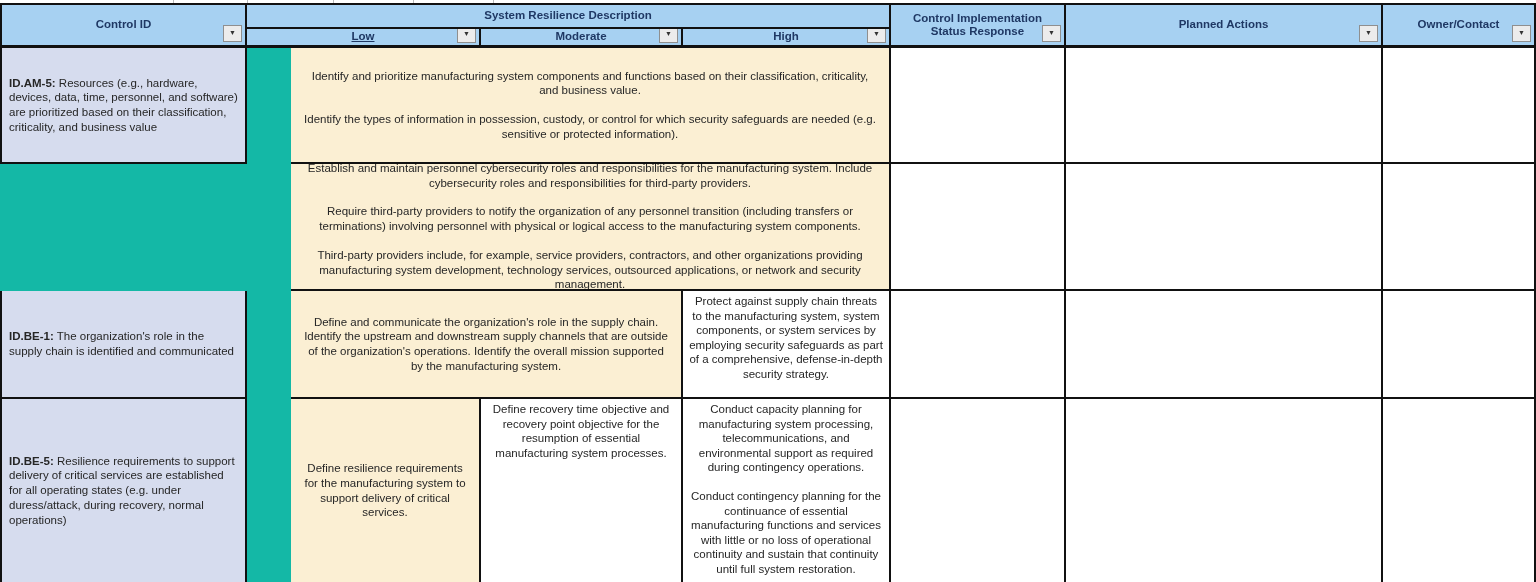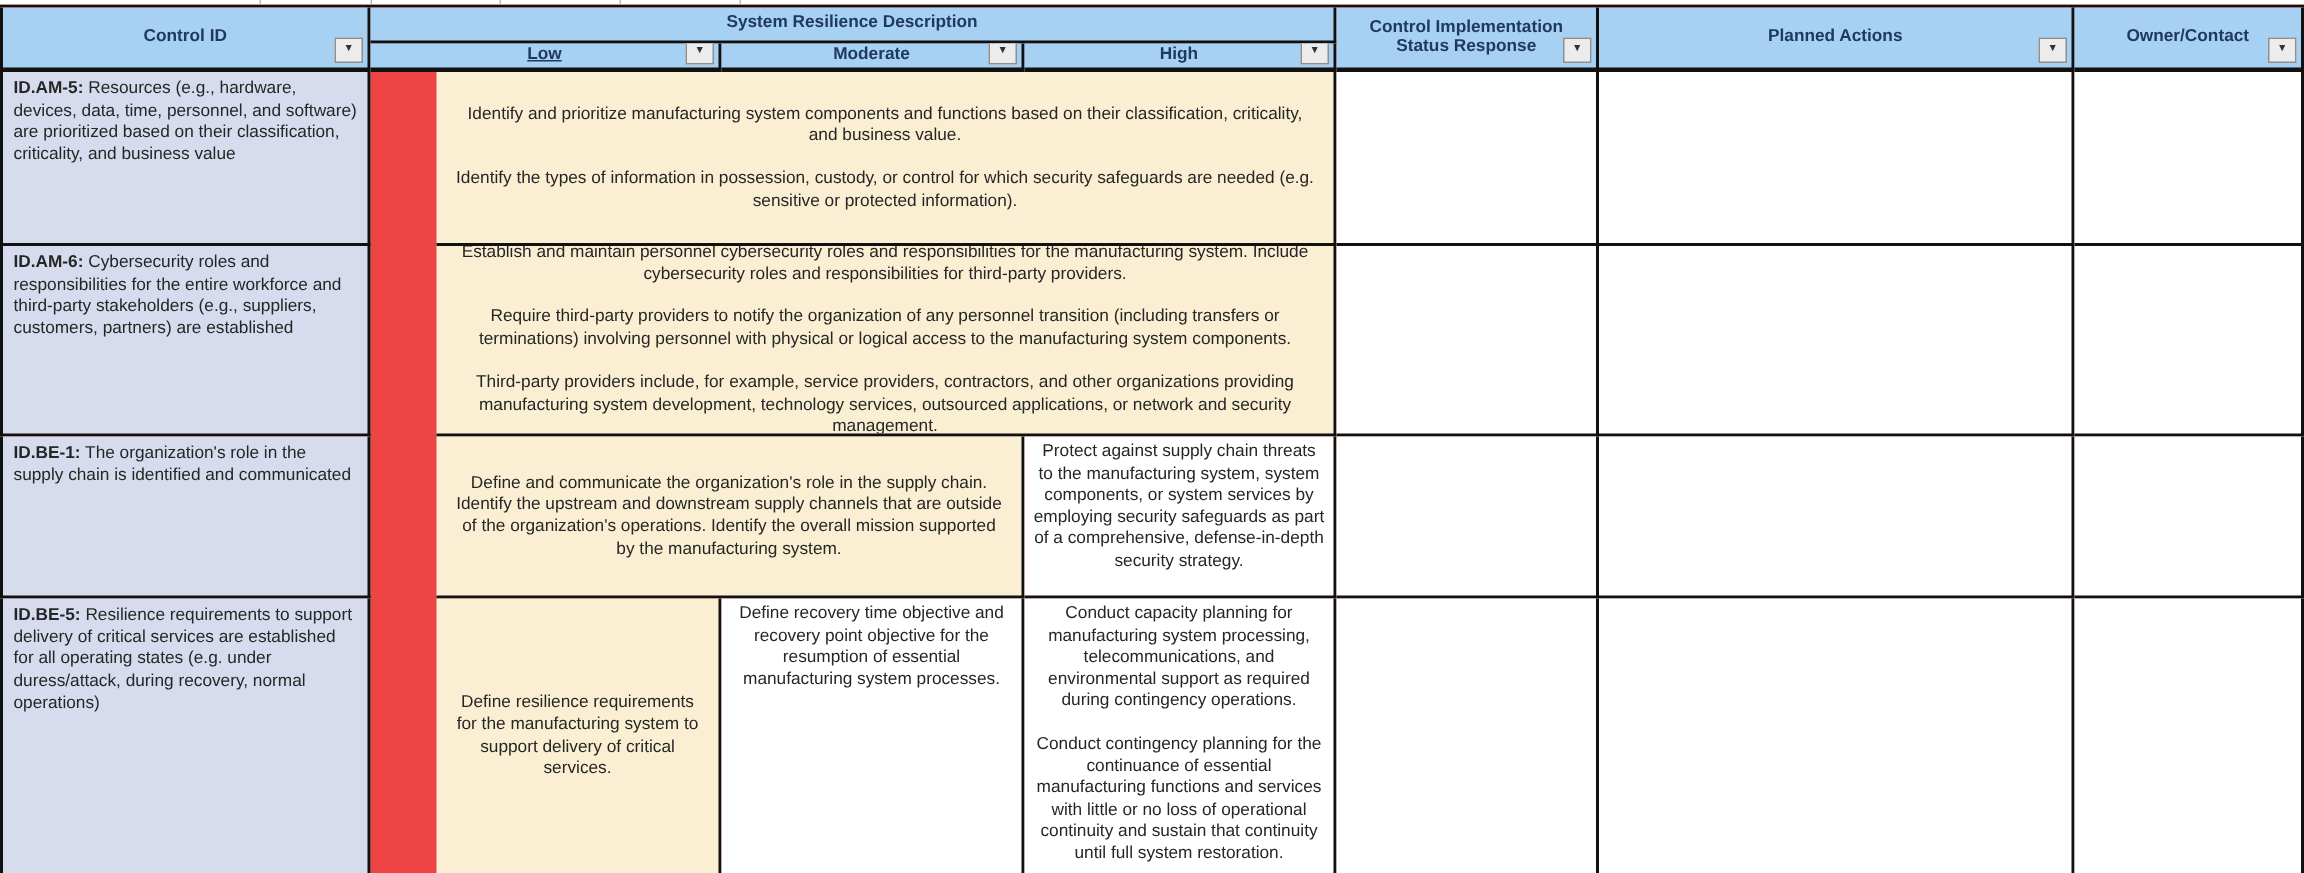--- a/index.html
+++ b/index.html
@@ -2,21 +2,21 @@
 <html><head>
 <meta charset="utf-8">
 <style>
   html,body{margin:0;padding:0;background:#fff;}
   #sheet{
     position:relative;
     width:1536px;height:582px;
     font-family:"Liberation Sans","DejaVu Sans",sans-serif;
     font-size:11.5px;
     color:#262626;
-    background:#ef4444;
+    background:#14b8a6;
     overflow:hidden;
   }
   #topstrip{
     position:relative;
     width:1536px;height:3px;background:#ffffff;
   }
   #topstrip .tick{position:absolute;top:0;width:1px;height:3px;background:#b9b9b9;}
   #grid{
     display:grid;
     grid-template-columns:247px 234px 202px 208px 175px 317px 153px;
@@ -39,21 +39,21 @@
     font-weight:bold;
     display:flex;align-items:center;justify-content:center;
     text-align:center;
     line-height:1.15;
     font-size:11.5px;
   }
   .hdr.thick{border-bottom-width:3px;}
   .underline{text-decoration:underline;}
   .ctl{
     background:#d6dcee;
-    display:flex;flex-direction:column;justify-content:flex-start;
+    display:flex;flex-direction:column;justify-content:center;
     padding:4px 7px;
     text-align:left;
     line-height:1.28;
   }
   .crit{
     background:#fbefd3;
     display:flex;flex-direction:column;justify-content:center;
     text-align:center;
     padding:3px 10px;
     line-height:1.28;
@@ -159,23 +159,20 @@
       <p><span class="bold">ID.AM-5:</span> <span>Resources (e.g., hardware, devices, data, time, personnel, and software) are prioritized based on their classification, criticality, and business value</span></p>
     </div>
     <div class="cell crit span-crit3 dr1">
       <p>Identify and prioritize manufacturing system components and functions based on their classification, criticality, and business value.</p>
       <p>Identify the types of information in possession, custody, or control for which security safeguards are needed (e.g. sensitive or protected information).</p>
     </div>
     <div class="cell empty c5 dr1"></div>
     <div class="cell empty c6 dr1"></div>
     <div class="cell empty c7 dr1"></div>
 
-    <div class="cell ctl first-col c1 dr2">
-      <p><span class="bold">ID.AM-6:</span> <span>Cybersecurity roles and responsibilities for the entire workforce and third-party stakeholders (e.g., suppliers, customers, partners) are established</span></p>
-    </div>
     <div class="cell crit span-crit3 dr2">
       <p>Establish and maintain personnel cybersecurity roles and responsibilities for the manufacturing system. Include cybersecurity roles and responsibilities for third-party providers.</p>
       <p>Require third-party providers to notify the organization of any personnel transition (including transfers or terminations) involving personnel with physical or logical access to the manufacturing system components.</p>
       <p>Third-party providers include, for example, service providers, contractors, and other organizations providing manufacturing system development, technology services, outsourced applications, or network and security management.</p>
     </div>
     <div class="cell empty c5 dr2"></div>
     <div class="cell empty c6 dr2"></div>
     <div class="cell empty c7 dr2"></div>
 
     <div class="cell ctl first-col c1 dr3">

